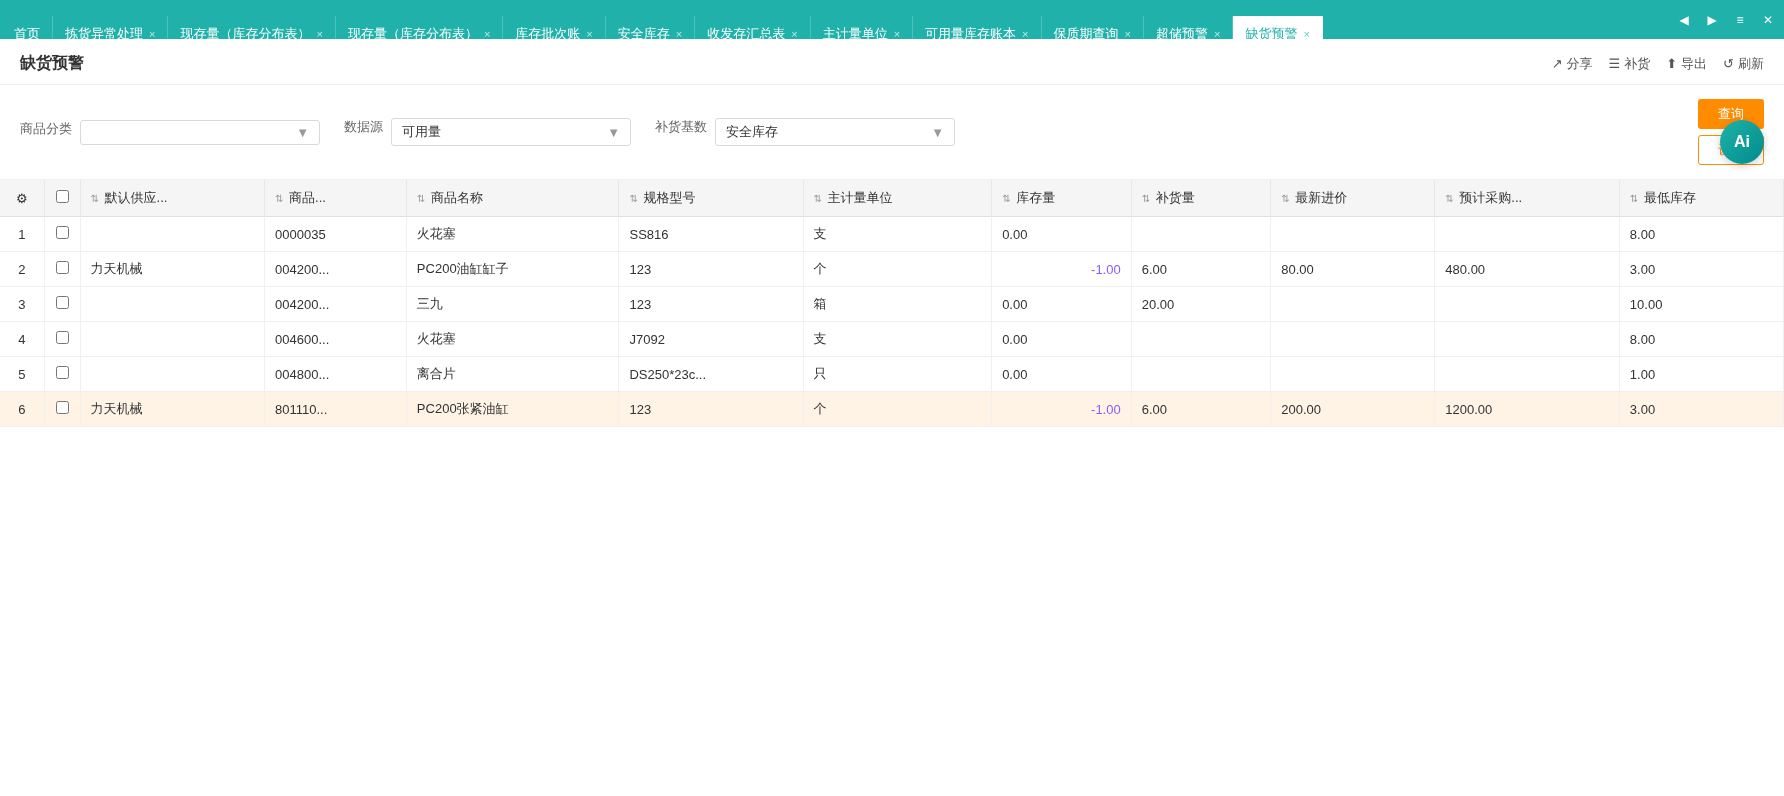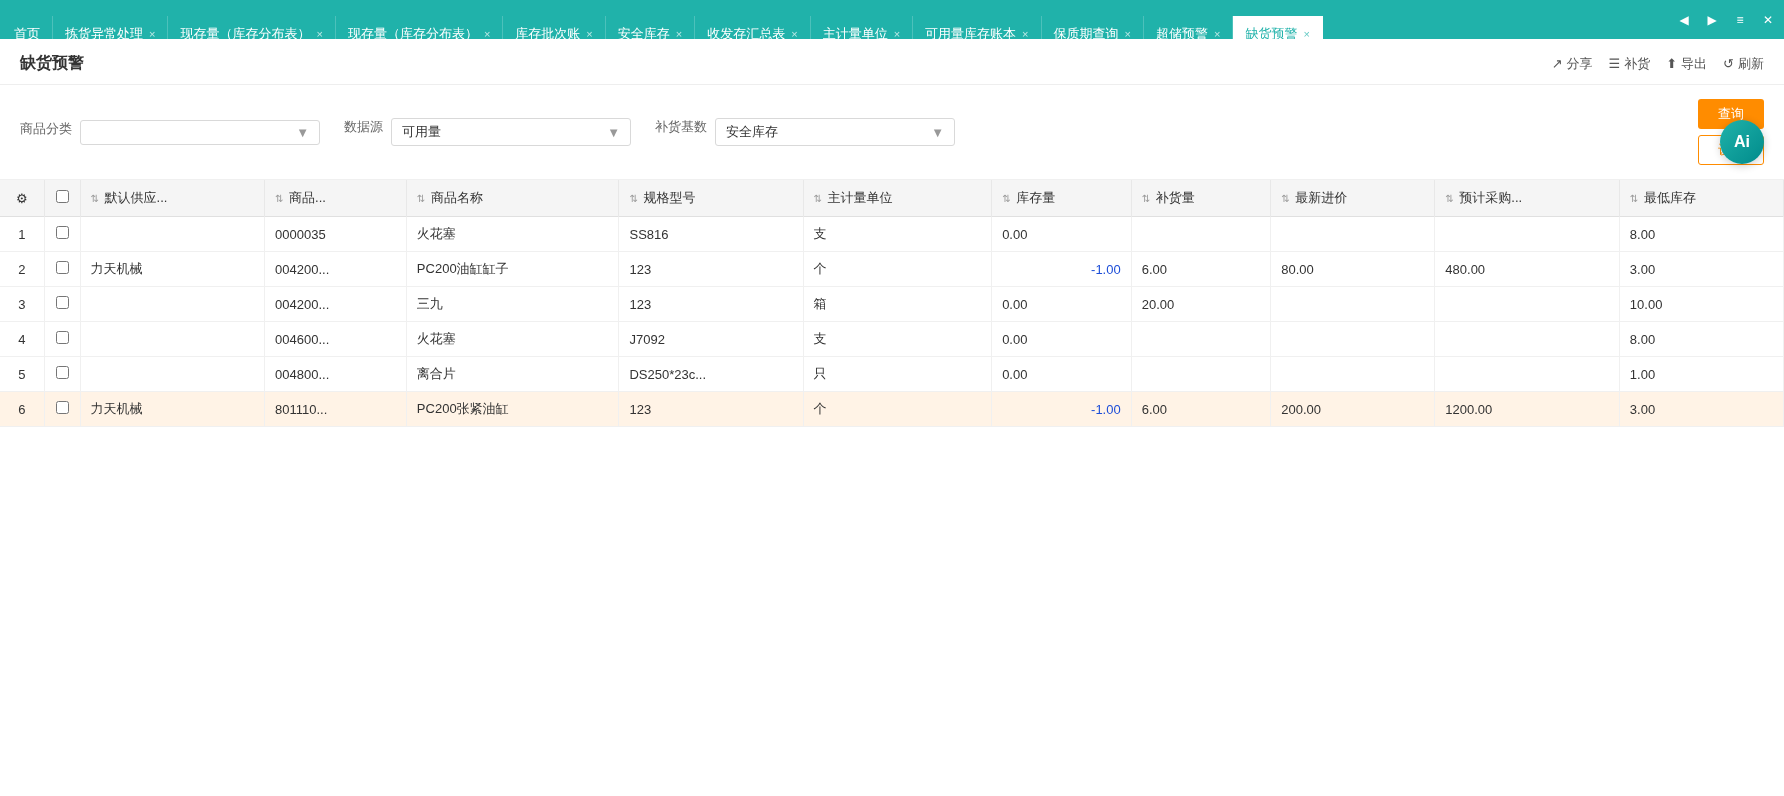--- a/index.html
+++ b/index.html
@@ -179,21 +179,21 @@
       border-bottom: 1px solid #f0f0f0;
       background: #fff;
     }
     tbody tr.highlighted { background: #fff3e6; }
     tbody td {
       padding: 8px 10px;
       border-right: 1px solid #f0f0f0;
       color: #333;
     }
     .td-num { text-align: left; }
-    .td-neg { color: #1d4ed8; text-align: right; }
+    .td-neg { color: #8b5cf6; text-align: right; }
 
     
     .th-gear {
       width: 44px;
       text-align: center;
     }
     .th-checkbox { width: 36px; text-align: center; }
     input[type="checkbox"] { cursor: pointer; }
 
     

